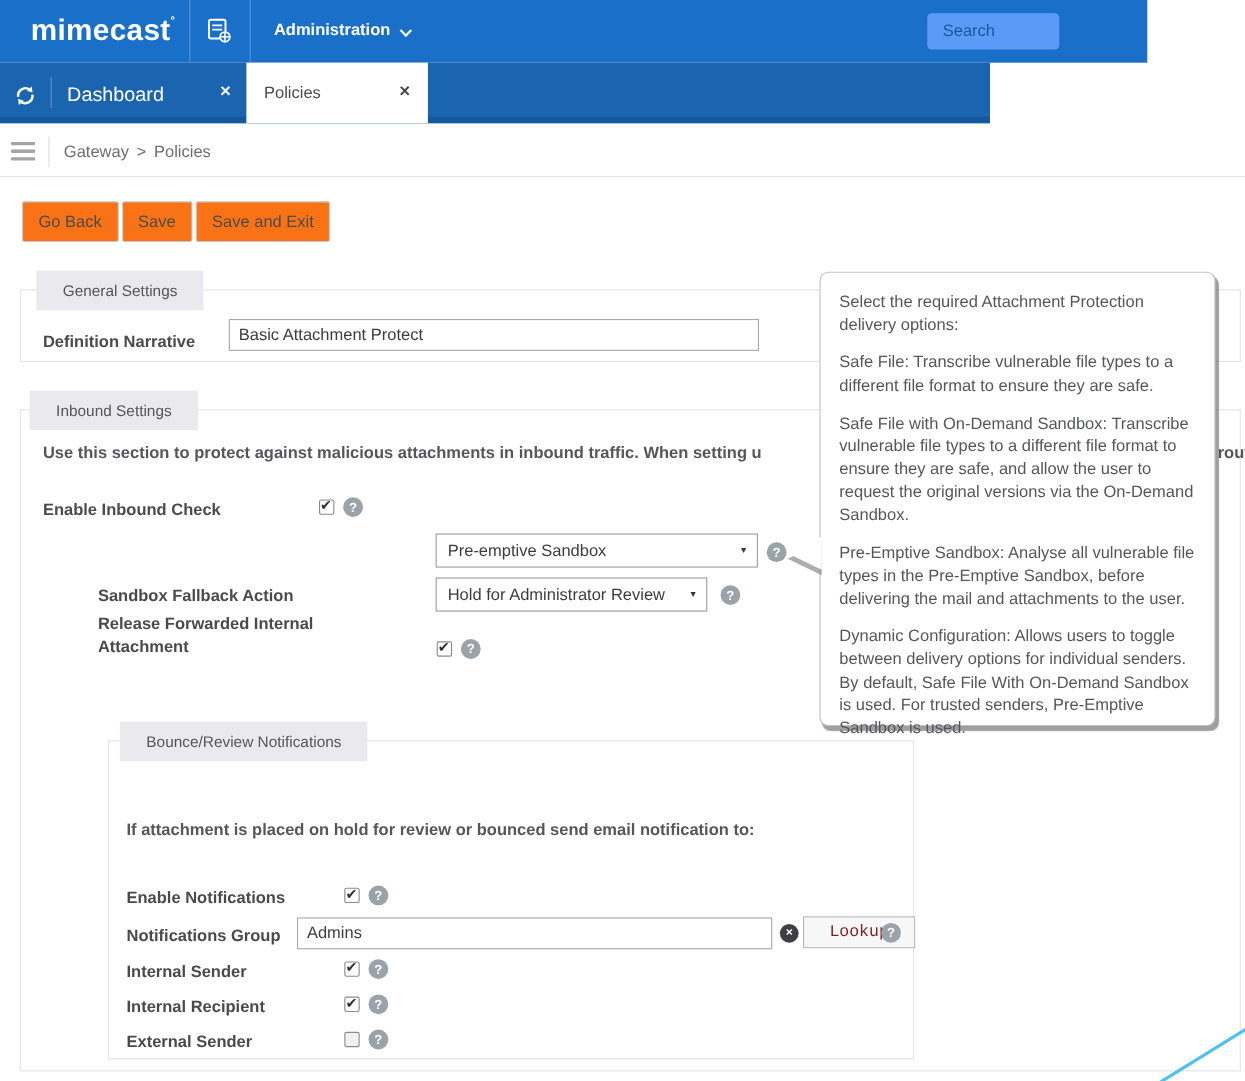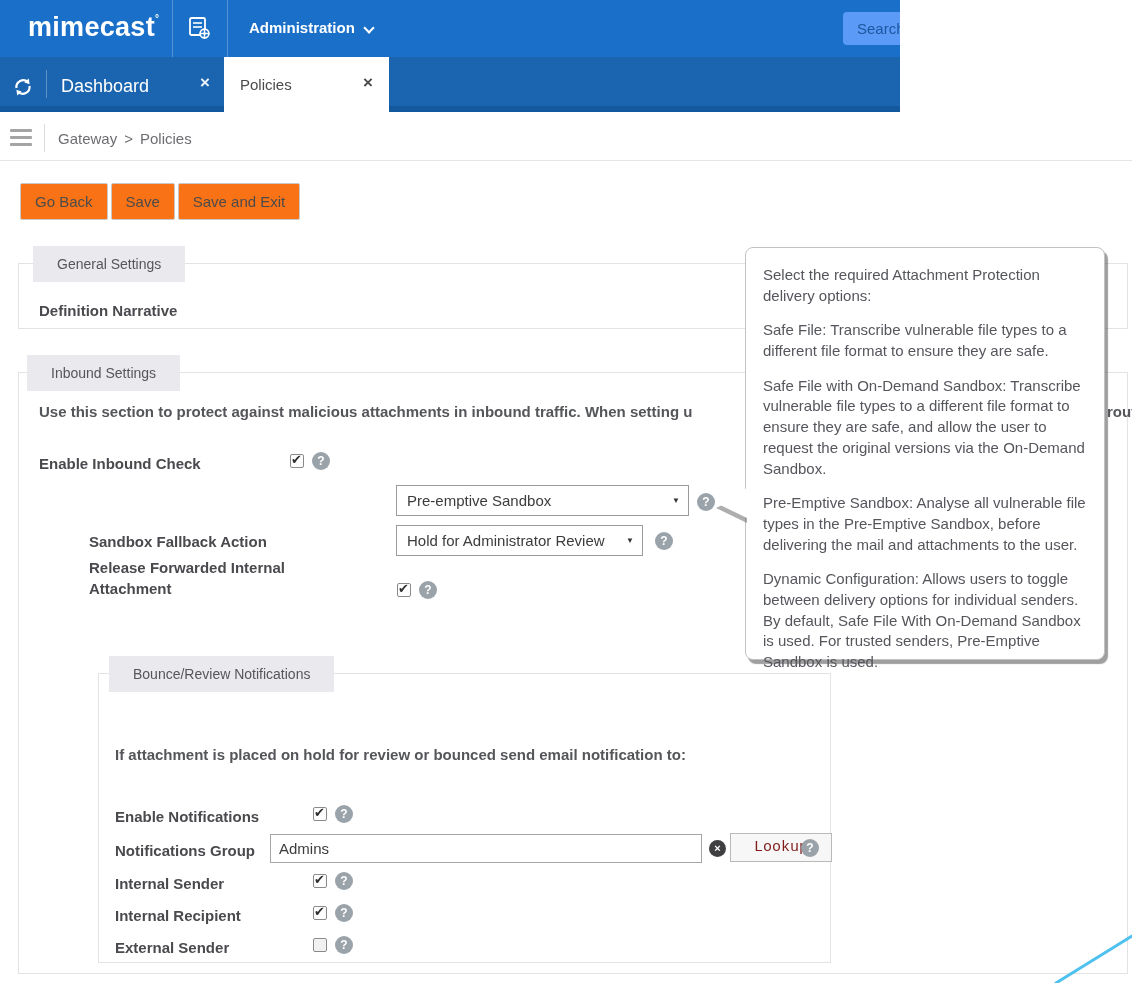--- a/index.html
+++ b/index.html
@@ -1,21 +1,21 @@
 <!DOCTYPE html>
 <html><head>
 <meta charset="utf-8">
 <style>
   * { margin:0; padding:0; box-sizing:border-box; }
   html,body { background:#fff; }
   body { font-family:"Liberation Sans","DejaVu Sans",sans-serif; }
   .screen { position:relative; width:1132px; height:983px; background:#fff; overflow:hidden; }
 
   
-  .topbar { position:absolute; left:0; top:0; width:900px; height:57px; background:#1a70c9; overflow:hidden; }
+  .topbar { position:absolute; left:0; top:0; width:1043px; height:57px; background:#1a70c9; overflow:hidden; }
   .logo { position:absolute; left:28px; top:12px; color:#fff; font-size:27px; font-weight:bold; letter-spacing:.3px; }
   .logo sup { font-size:10px; vertical-align:14px; }
   .tb-div { position:absolute; top:0; bottom:0; width:1px; background:rgba(255,255,255,.25); }
   .admin-icon { position:absolute; left:186px; top:15px; }
   .menu-label { position:absolute; left:249px; top:19px; color:#fff; font-size:15px; font-weight:bold; }
   .chevron { position:absolute; left:365px; top:24px; width:8px; height:8px; border-right:2px solid #fff; border-bottom:2px solid #fff; transform:rotate(45deg); }
   .search-btn { position:absolute; left:843px; top:12px; width:120px; height:33px; background:#5b9bf7; border:none; border-radius:4px; color:#1d56a0; font-size:15px; text-align:left; padding-left:14px; font-family:inherit; }
 
   
   .tabbar { position:absolute; left:0; top:57px; width:900px; height:55px; background:#1b64af; }
@@ -131,20 +131,21 @@
 
   <div class="btn-row">
     <button class="btn">Go Back</button>
     <button class="btn">Save</button>
     <button class="btn">Save and Exit</button>
   </div>
 
   <section class="fs fs-general">
     <div class="legend" style="left:14px;">General Settings</div>
     <div class="lbl" style="left:20px; top:36px;">Definition Narrative</div>
+    <input class="input" style="left: 189px; top: 26px; width: 482px;" value="Basic Attachment Protect">
   </section>
 
   <section class="fs fs-inbound">
     <div class="legend" style="left:8px;">Inbound Settings</div>
 
     <div class="txt" style="left:20px; top:30px;">Use this section to protect against malicious attachments in inbound traffic. When setting u</div>
 
     <div class="lbl" style="left:20px; top:80px;">Enable Inbound Check</div>
     <span class="cb on" style="left:271px; top:81px;">
         <span class="tick">✔</span>

